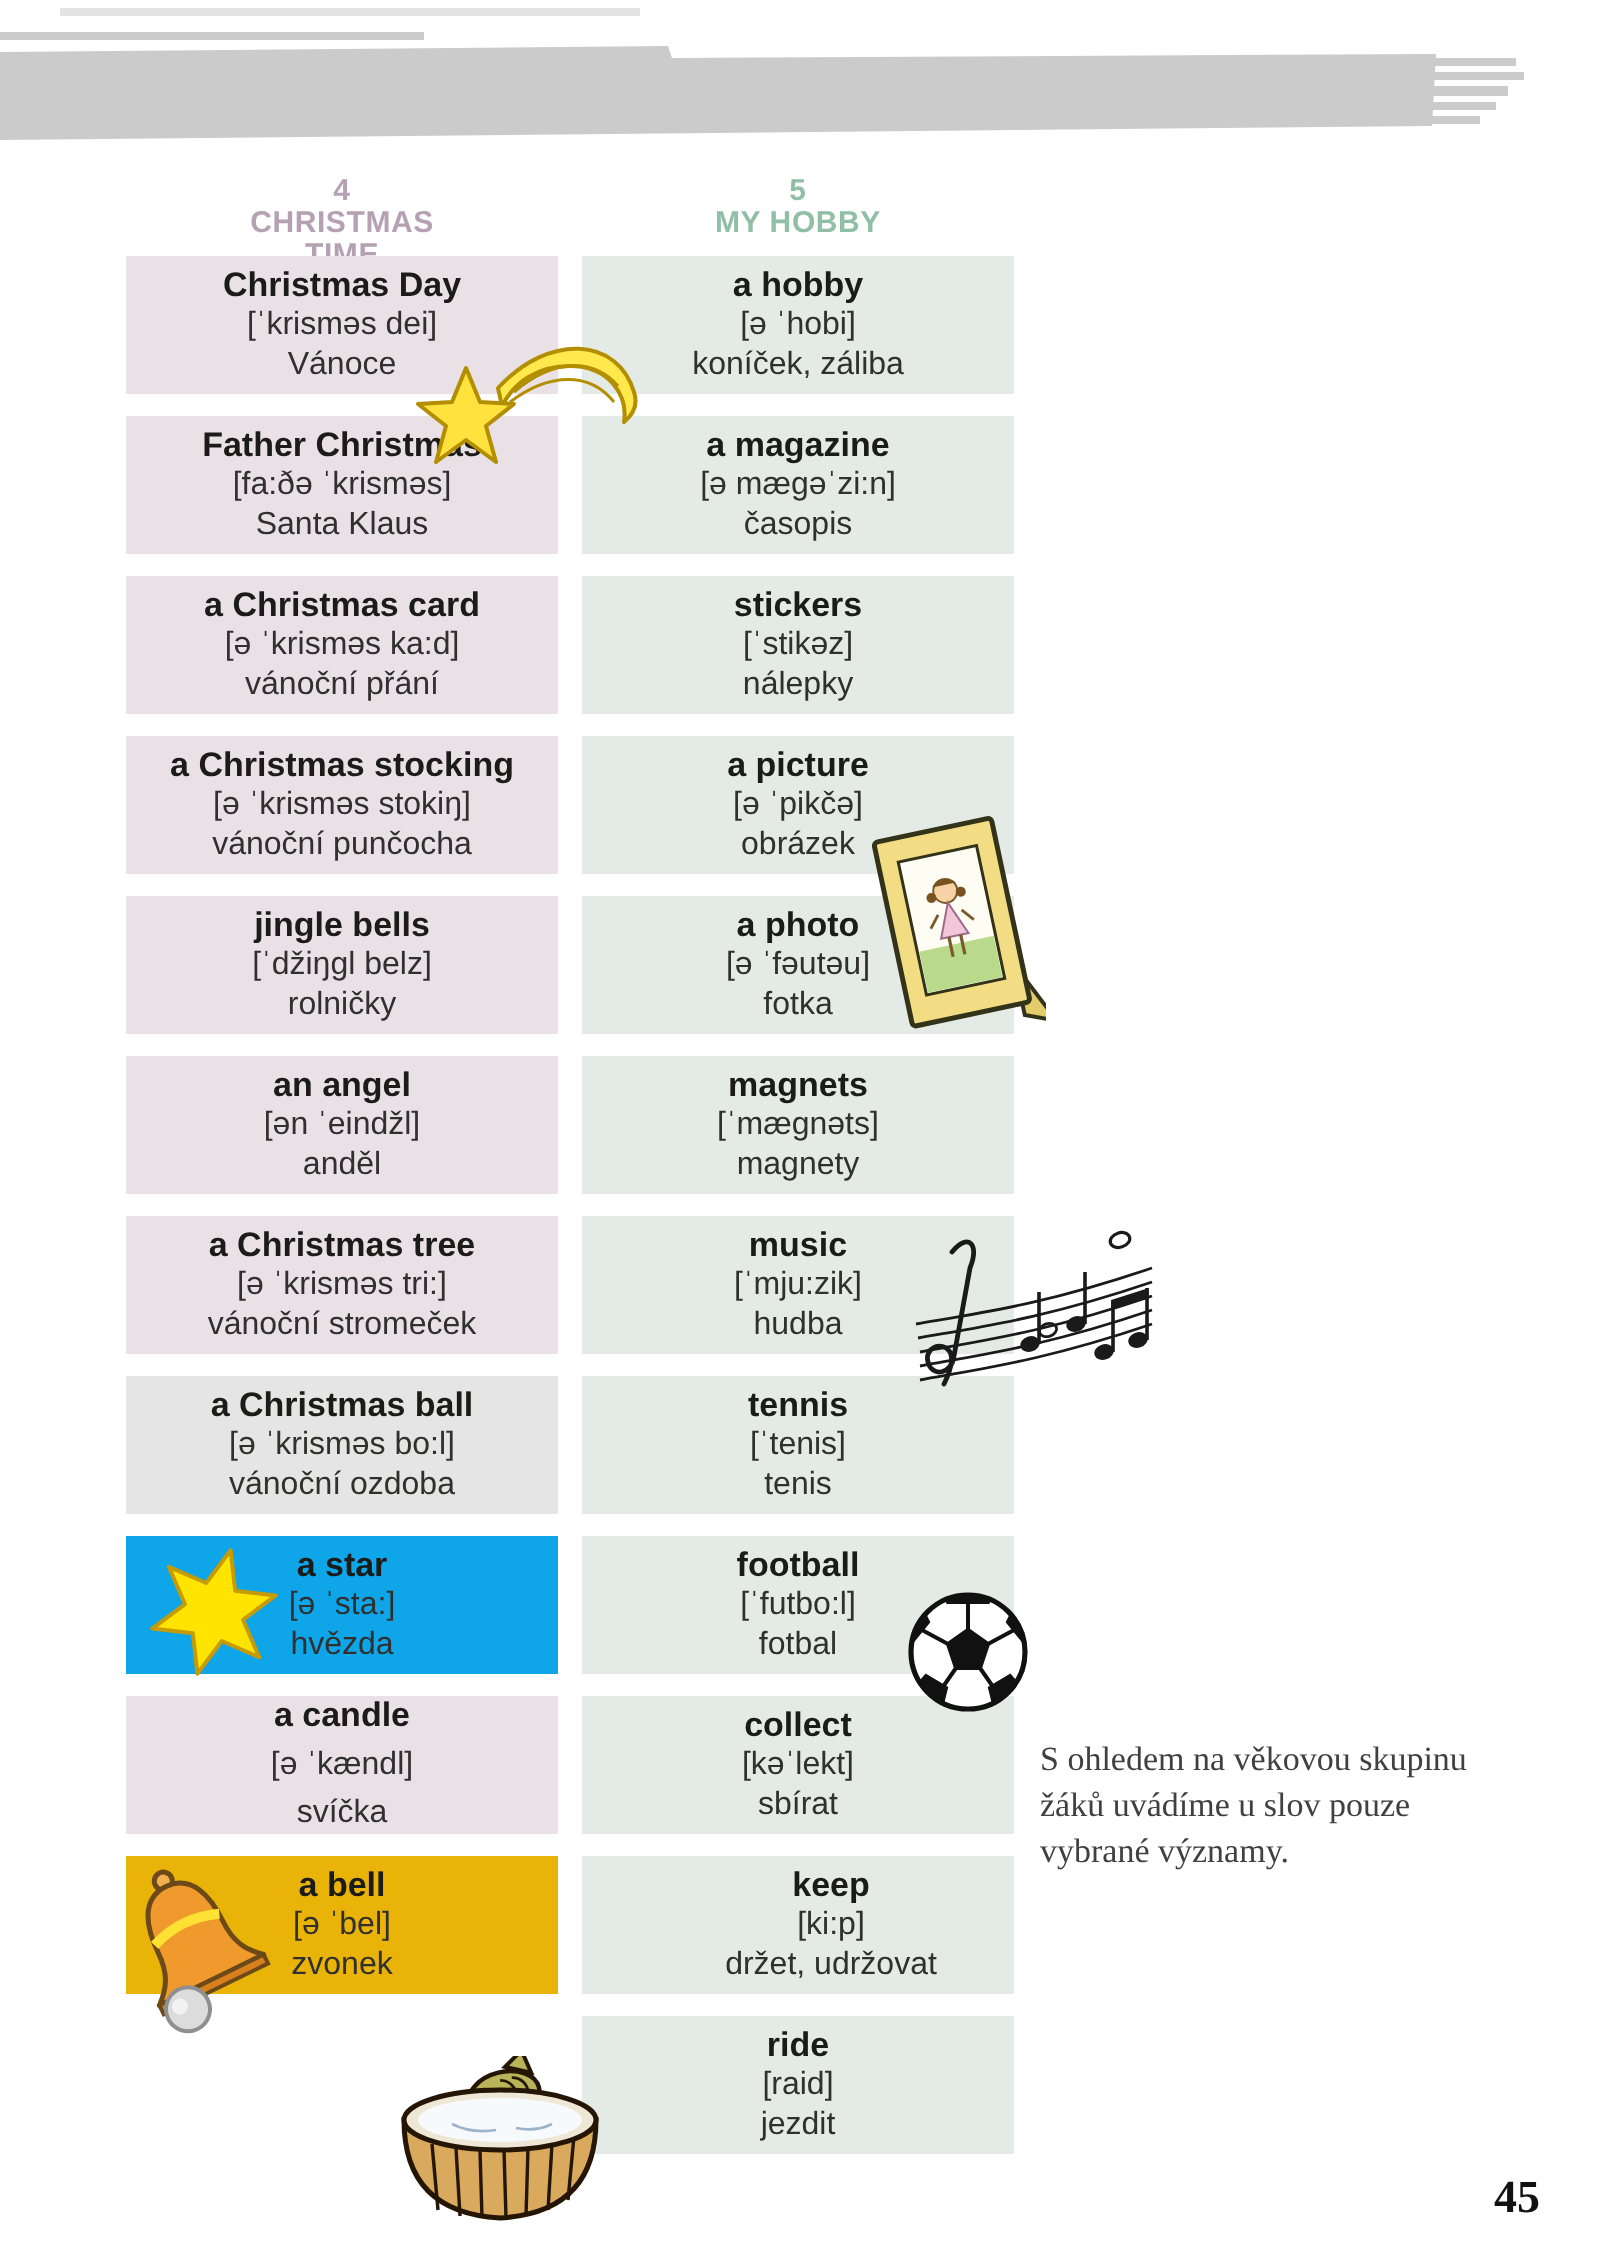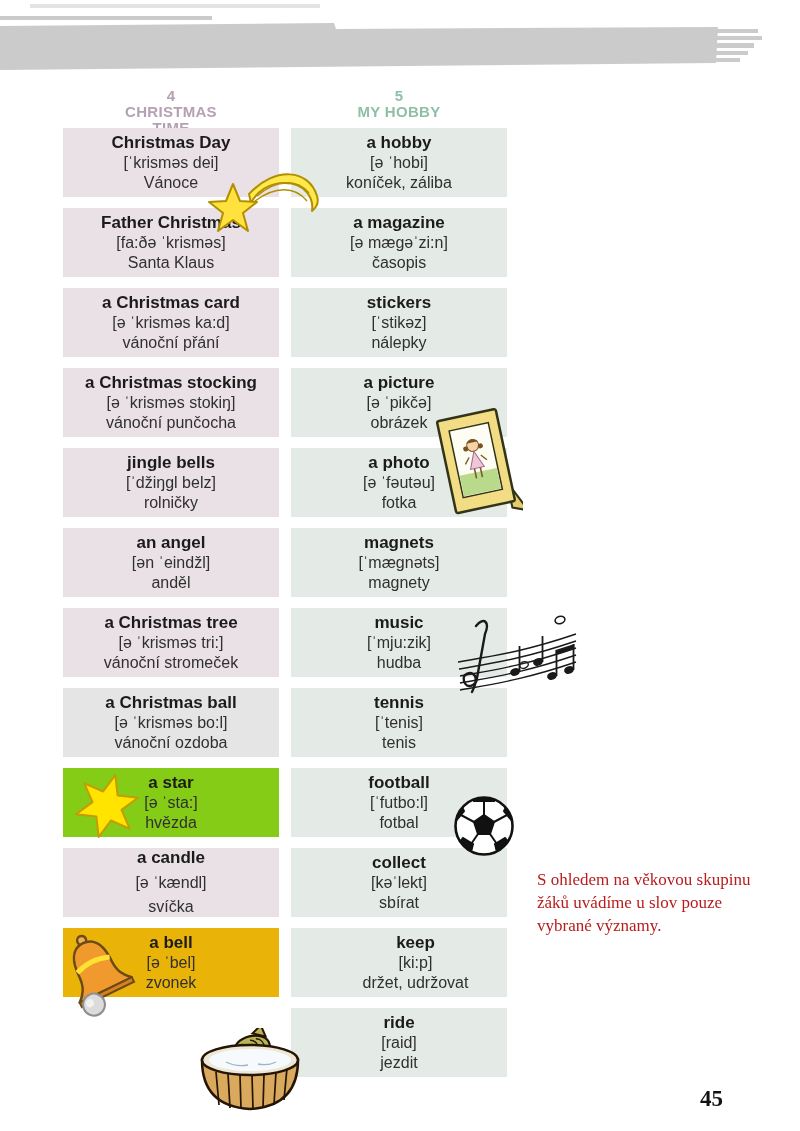--- a/index.html
+++ b/index.html
@@ -27,26 +27,26 @@
 
   .vocab-card{
     height:69px;display:flex;flex-direction:column;
     justify-content:center;align-items:center;text-align:center;
   }
   .vocab-card .word{font-weight:bold;font-size:17px;line-height:20px;color:#1b1b19;}
   .vocab-card .phon{font-size:16px;line-height:20px;color:#30302e;}
   .vocab-card .trans{font-size:16px;line-height:20px;color:#30302e;}
 
   .note{
-    position:absolute;left:537px;top:868px;width:242px;
+    position:absolute;left:520px;top:868px;width:242px;
     font-family:"Liberation Serif","DejaVu Serif",serif;
-    font-size:17px;line-height:23px;color:#b91c1c;
+    font-size:17px;line-height:23px;color:#404040;
   }
   .page-number{
-    position:absolute;left:700px;top:1086px;width:70px;
+    position:absolute;left:700px;top:1086px;width:70px;text-align:right;
     font-family:"Liberation Serif","DejaVu Serif",serif;
     font-size:23px;font-weight:bold;color:#121212;
   }
   .illus{position:absolute;z-index:5;}
 </style>
 </head>
 <body>
 
 <svg class="brushstroke" viewBox="0 0 800 85">
   <g fill="#cbcbcb">
@@ -105,21 +105,21 @@
     <div class="vocab-card" style="background: rgb(233, 225, 230);">
       <div class="word">a Christmas tree</div>
       <div class="phon">[ə ˈkrisməs tri:]</div>
       <div class="trans">vánoční stromeček</div>
     </div>
     <div class="vocab-card" style="background: #e5e5e5;">
       <div class="word">a Christmas ball</div>
       <div class="phon">[ə ˈkrisməs bo:l]</div>
       <div class="trans">vánoční ozdoba</div>
     </div>
-    <div class="vocab-card" style="background: #84cc16;">
+    <div class="vocab-card" style="background: #0ea5e9;">
       <div class="word">a star</div>
       <div class="phon">[ə ˈsta:]</div>
       <div class="trans">hvězda</div>
     </div>
     <div class="vocab-card" style="background: rgb(233, 225, 230); justify-content: space-between;">
       <div class="word">a candle</div>
       <div class="phon">[ə ˈkændl]</div>
       <div class="trans">svíčka</div>
     </div>
     <div class="vocab-card" style="background: #eab308;">

